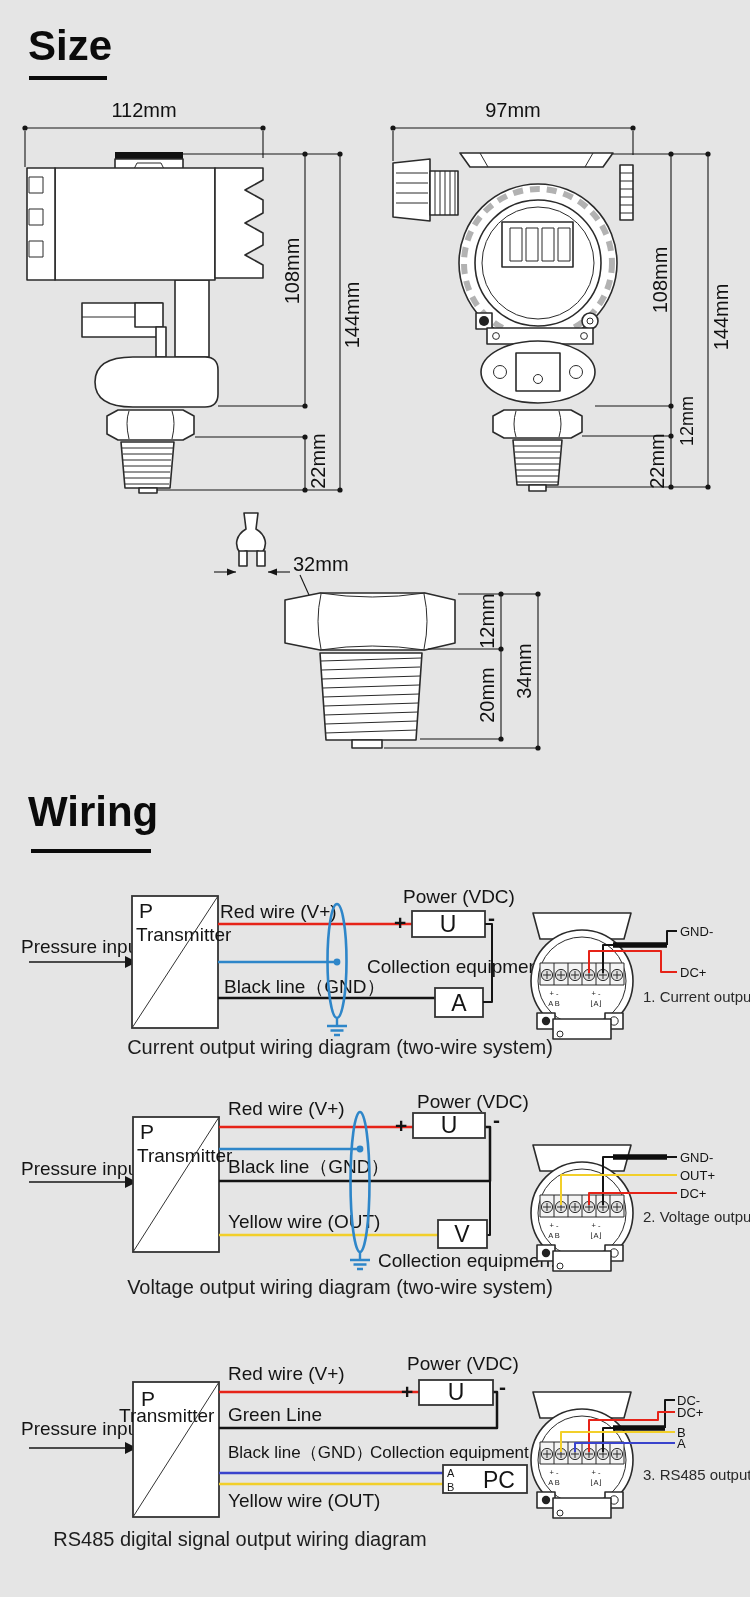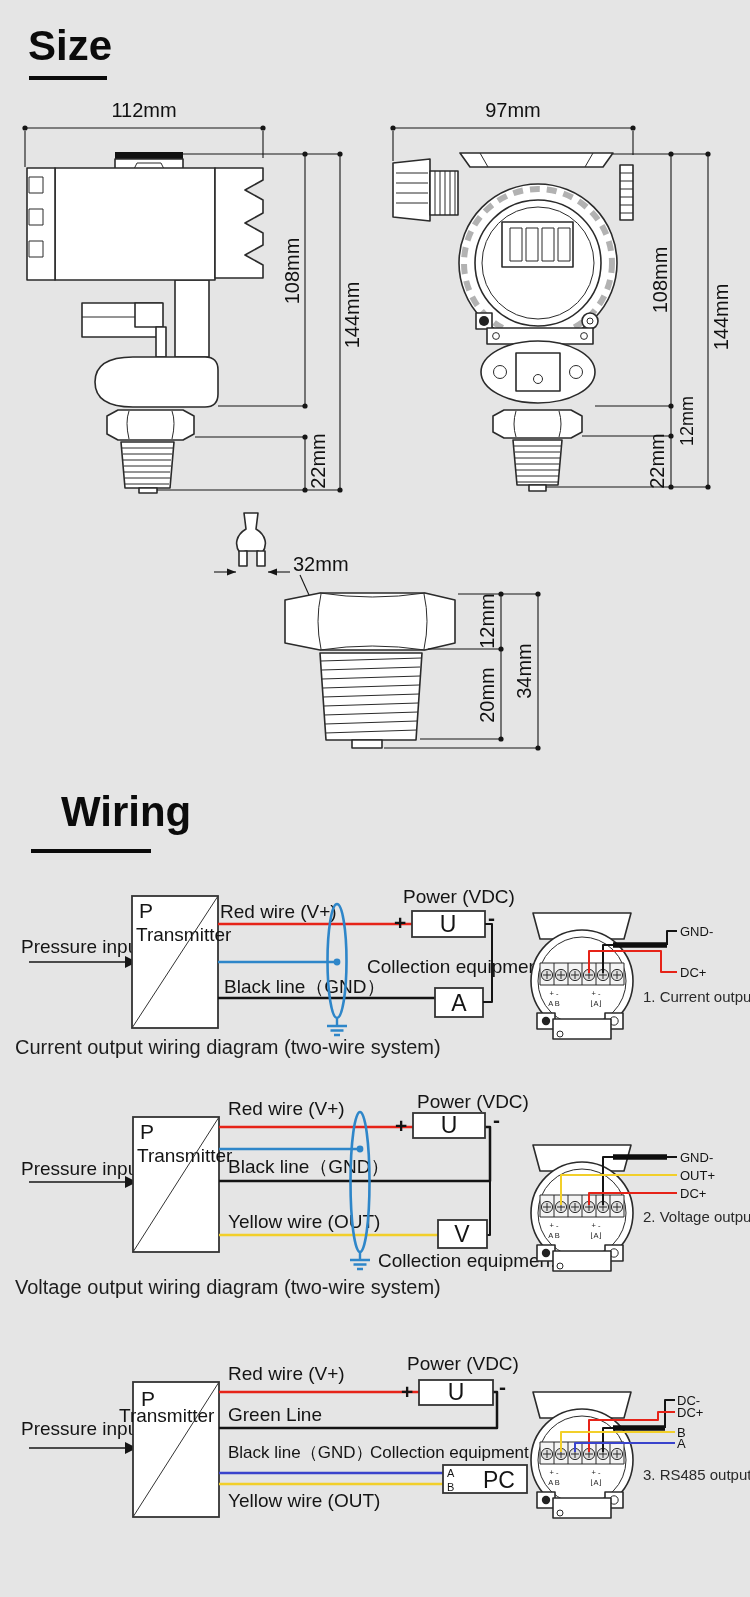--- a/index.html
+++ b/index.html
@@ -1,21 +1,21 @@
 <!DOCTYPE html>
 <html><head>
 <meta charset="utf-8">
 <style>
   html,body{margin:0;padding:0;background:#fff;}
   #page{position:relative;width:750px;height:1597px;background:#e5e5e5;overflow:hidden;
         font-family:"Liberation Sans",sans-serif;color:#151515;}
   .abs{position:absolute;}
   .sec-title{font-size:42px;font-weight:600;letter-spacing:0px;color:#0b0b0b;}
   .sec-underline{background:#0b0b0b;height:4px;}
-  .caption{font-size:20px;color:#1d1d1d;font-weight:500;}
+  .caption{font-size:20px;color:#1d1d1d;text-align:center;font-weight:500;}
   svg{position:absolute;overflow:visible;}
   svg text{font-family:"Liberation Sans",sans-serif;fill:#151515;}
   .ln{fill:none;stroke:#2b2b2b;stroke-width:1.6;stroke-linejoin:round;stroke-linecap:round;}
   .lnthin{fill:none;stroke:#2b2b2b;stroke-width:1;stroke-linejoin:round;}
   .fillw{fill:#ffffff;}
   .dim{fill:none;stroke:#161616;stroke-width:1.1;}
   .dimdot{fill:#161616;stroke:none;}
   .dimtxt{font-size:20px;fill:#111;}
   .wlab{font-size:19px;fill:#141414;}
   .wlab-sm{font-size:17px;fill:#141414;}
@@ -183,21 +183,21 @@
     <line x1="321" y1="144" x2="321" y2="234" class="dim"></line>
       <circle cx="321" cy="234" r="2.6" class="dimdot"></circle>
     <line x1="358" y1="89" x2="358" y2="243" class="dim"></line>
     <circle cx="358" cy="89" r="2.6" class="dimdot"></circle>
       <circle cx="358" cy="243" r="2.6" class="dimdot"></circle>
     <text transform="rotate(-90 307 116)" x="307" y="116" text-anchor="middle" dominant-baseline="central" class="dimtxt">12mm</text>
     <text transform="rotate(-90 307 190)" x="307" y="190" text-anchor="middle" dominant-baseline="central" class="dimtxt">20mm</text>
     <text transform="rotate(-90 344 166)" x="344" y="166" text-anchor="middle" dominant-baseline="central" class="dimtxt">34mm</text>
   </svg>
 
-  <div class="abs sec-title" style="left:28px;top:788px;margin-left:33px;">Wiring</div>
+  <div class="abs sec-title" style="left:28px;top:788px;">Wiring</div>
   <div class="abs sec-underline" style="left:31px;top:849px;width:120px;"></div>
 
   <svg style="left:15px;top:885px;" width="730" height="160" viewBox="0 0 730 160">
     <defs>
       <symbol id="termblock" viewBox="0 0 110 132">
         <polygon points="6,4 104,4 97,30 13,30" class="ln fillw"></polygon>
         <circle cx="55" cy="72" r="51" class="ln fillw"></circle>
         <circle cx="55" cy="72" r="44" class="lnthin"></circle>
         <rect x="13" y="54" width="84" height="22" class="lnthin" style="fill:#f4f4f4;"></rect>
         <path d="M27,54 V76 M41,54 V76 M55,54 V76 M69,54 V76 M83,54 V76" class="lnthin"></path>
@@ -344,14 +344,15 @@
     <polyline points="650,98 650,70 660,70" class="lead" stroke="#141414"></polyline>
     <polyline points="574,122 574,90 643,90 643,82 660,82" class="lead" stroke="#e62318"></polyline>
     <polyline points="546,122 546,102 660,102" class="lead" stroke="#f2cf2a"></polyline>
     <polyline points="560,122 560,113 660,113" class="lead" stroke="#3a43cc"></polyline>
     <text x="662" y="75" class="outlbl">DC-</text>
     <text x="662" y="87" class="outlbl">DC+</text>
     <text x="662" y="107" class="outlbl">B</text>
     <text x="662" y="118" class="outlbl">A</text>
     <text x="628" y="150" class="typelbl">3. RS485 output</text>
   </svg>
+  <div class="abs caption" style="left:15px;top:1528px;width:450px;">RS485 digital signal output wiring diagram</div>
 
 </div>
 
 </body></html>

